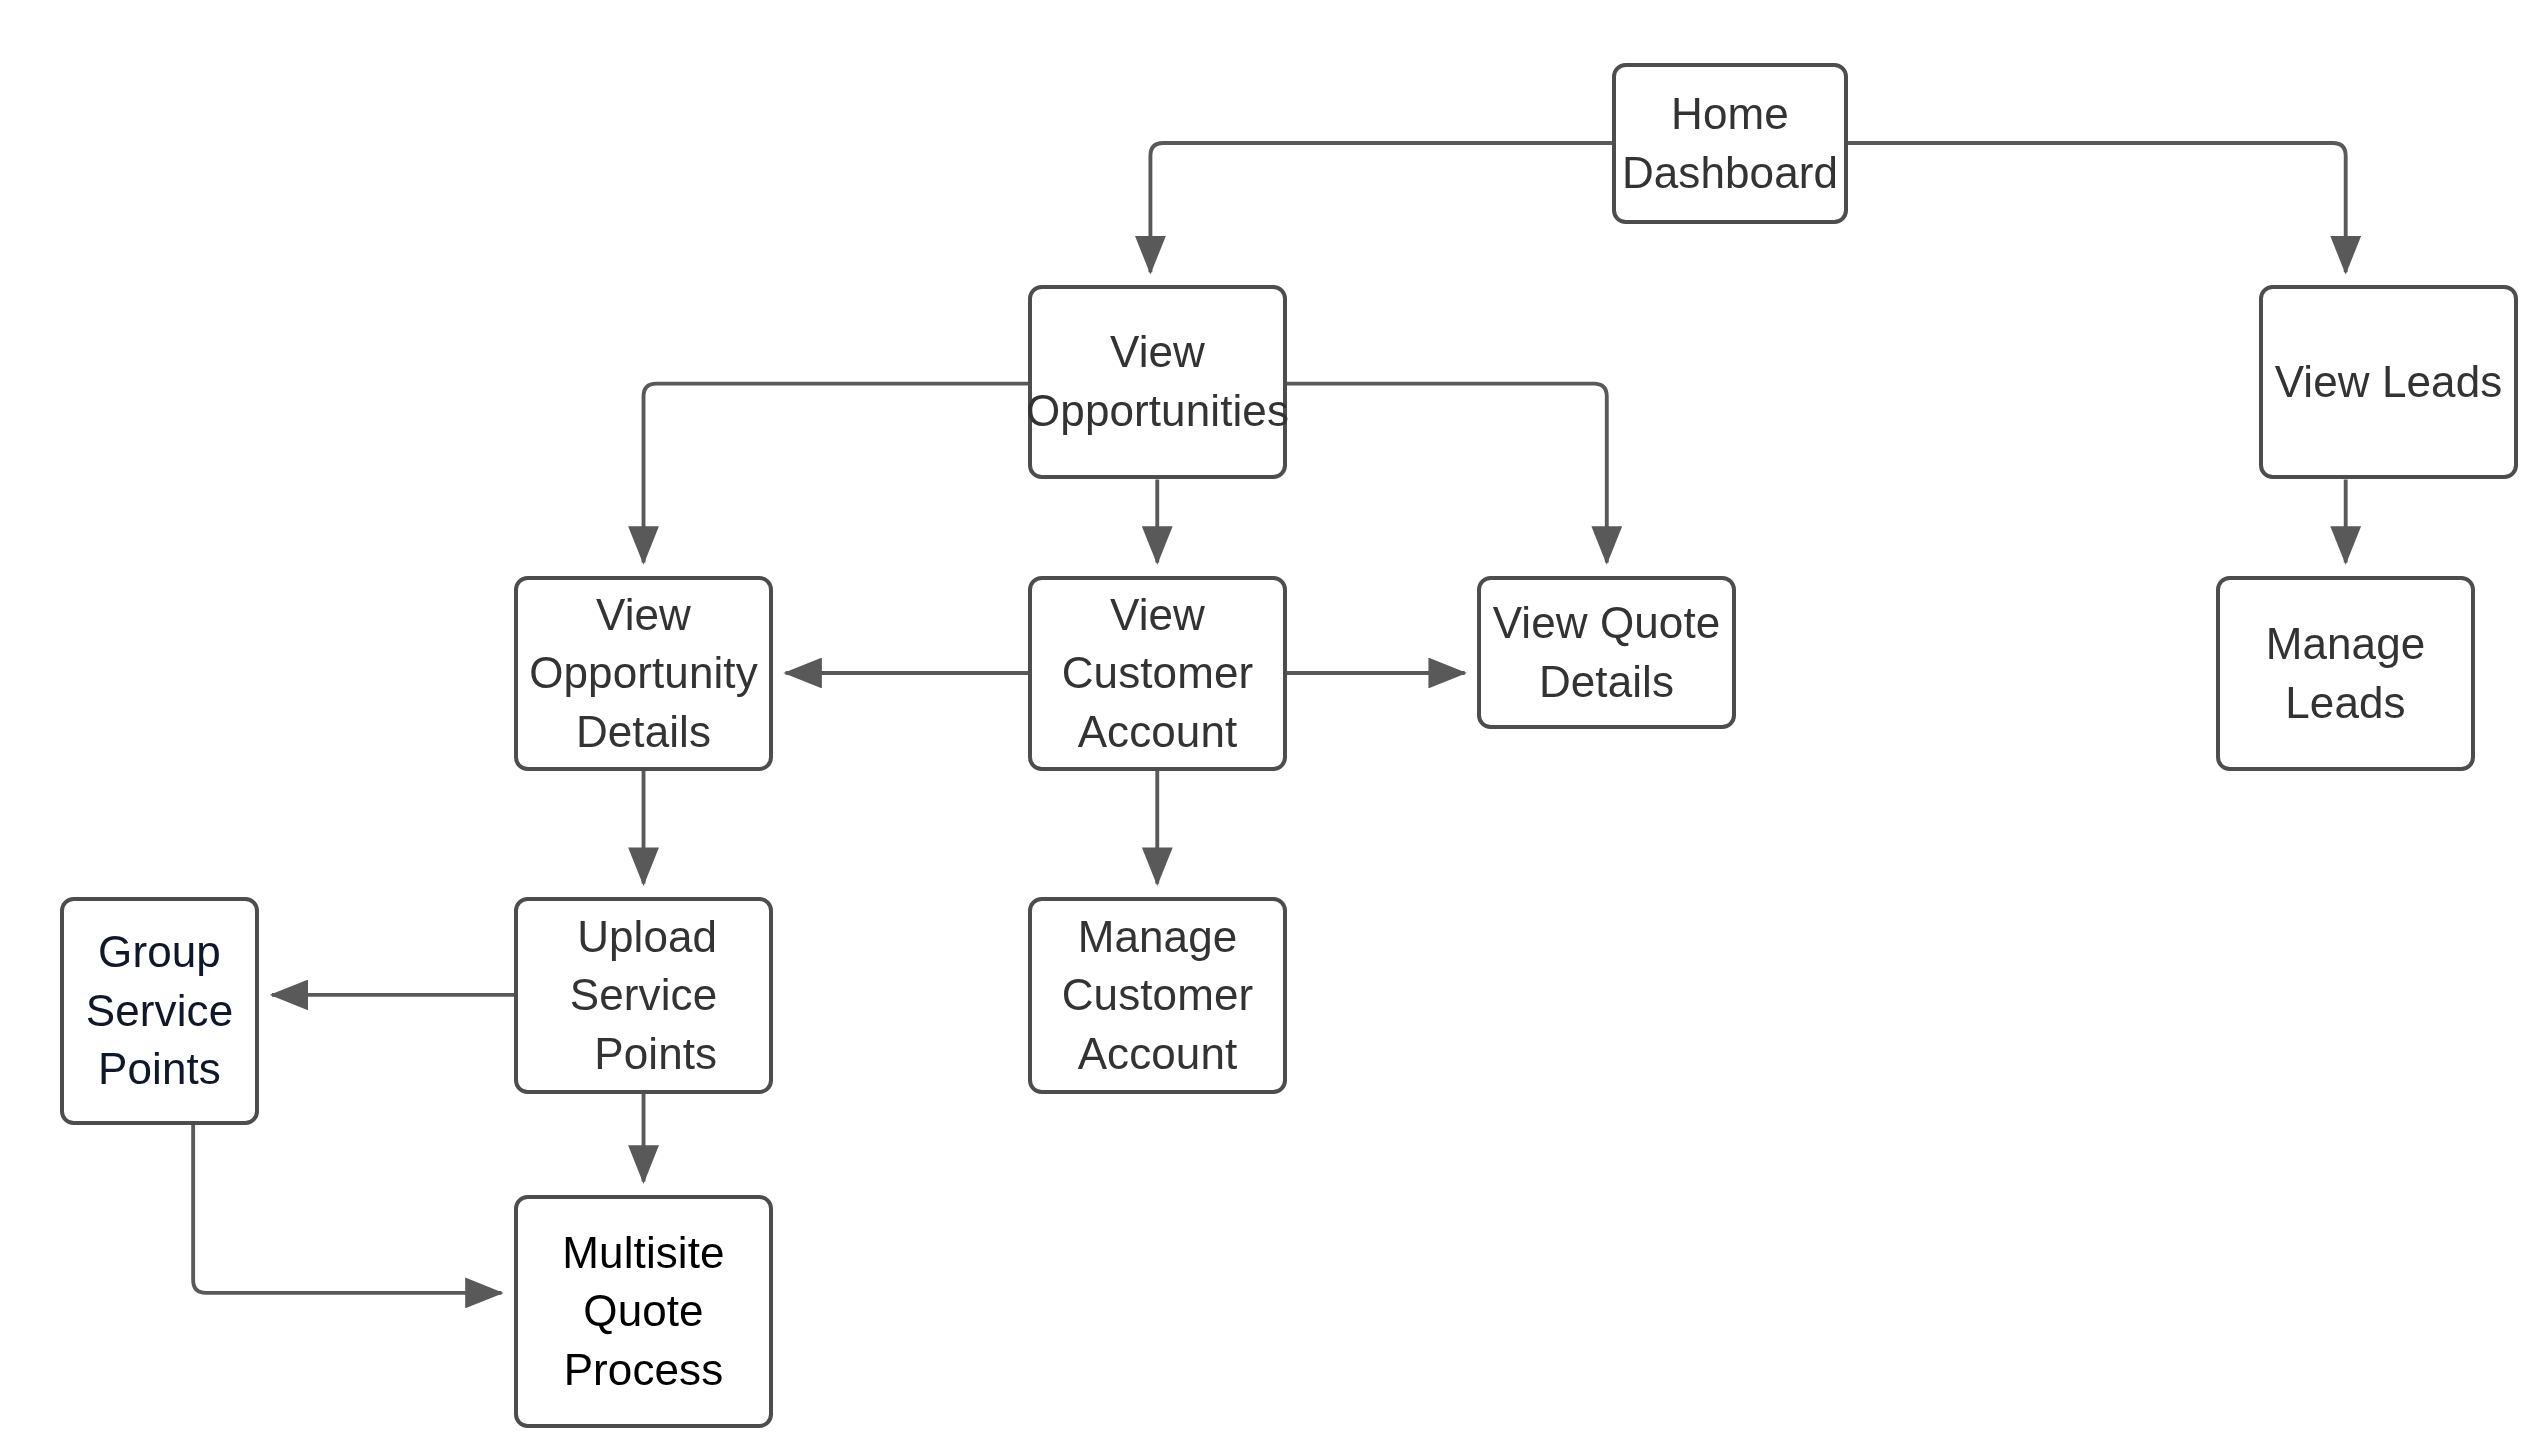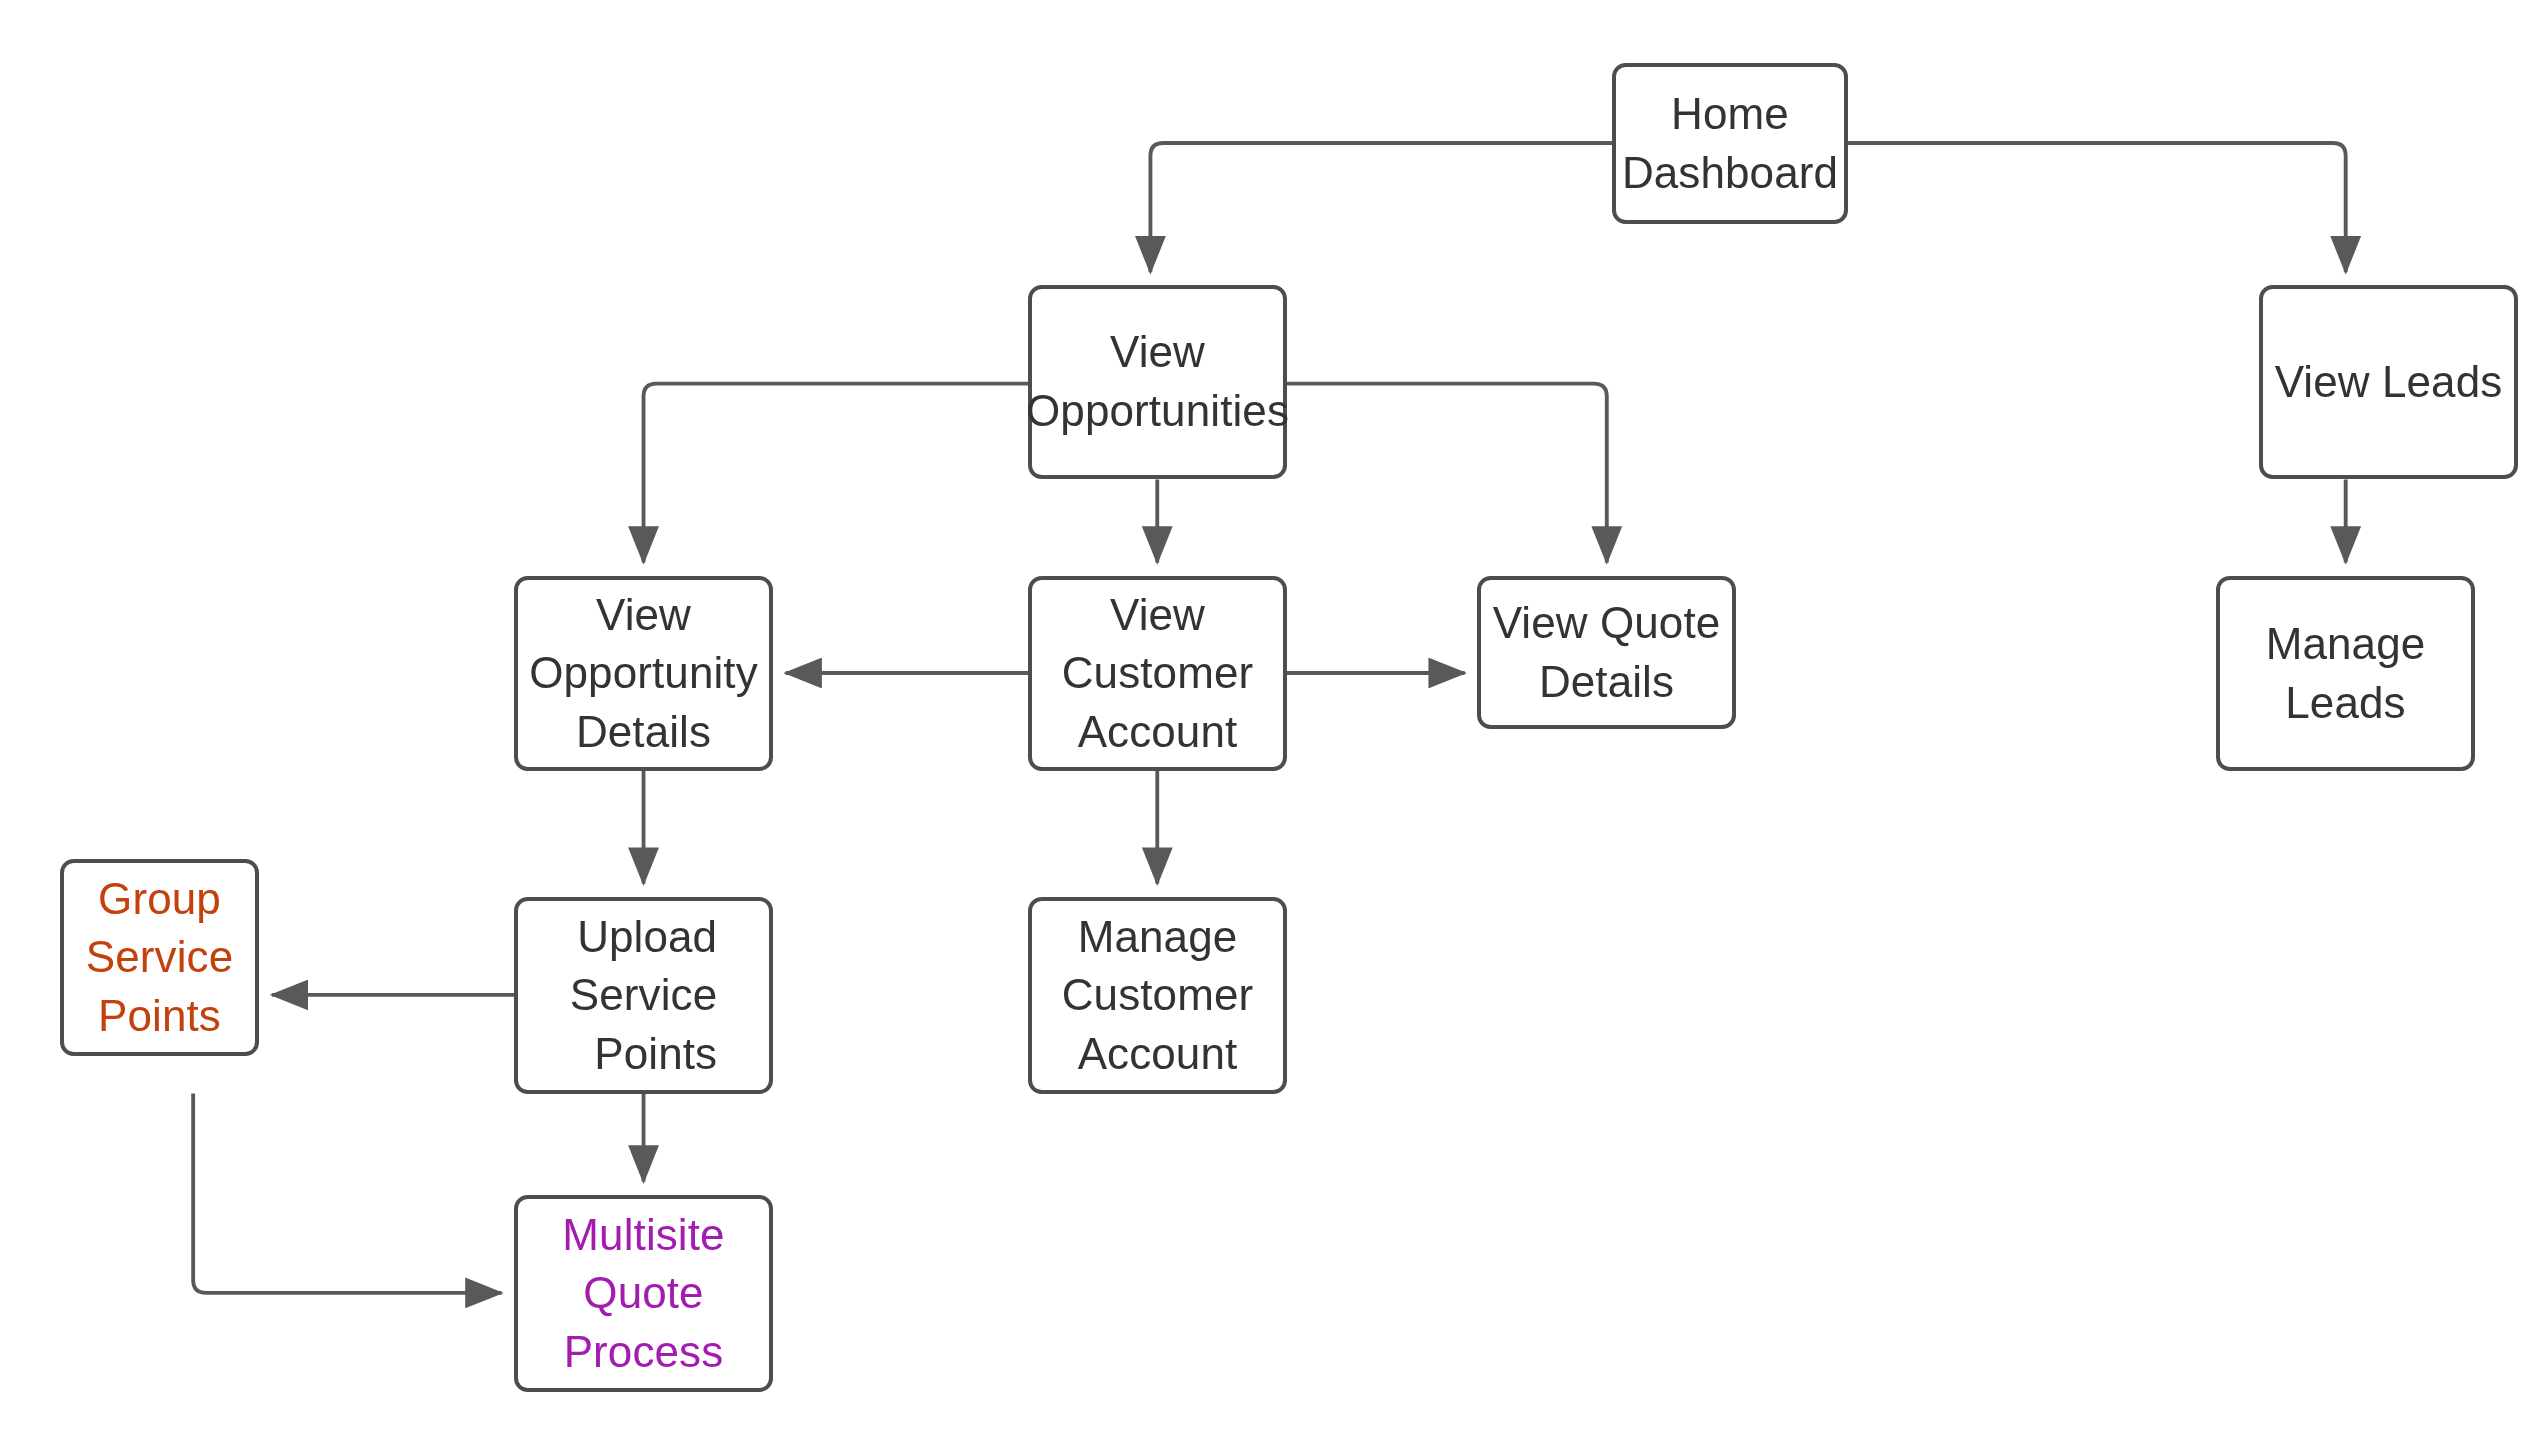--- a/index.html
+++ b/index.html
@@ -80,28 +80,28 @@
       <div class="node" style="left: 514px; top: 576px; width: 259px; height: 195px; background: rgb(255, 255, 255); border-color: rgb(77, 77, 77); color: rgb(51, 51, 51);"><span>View
 Opportunity
 Details</span></div>
       <div class="node" style="left: 1028px; top: 576px; width: 259px; height: 195px; background: rgb(255, 255, 255); border-color: rgb(77, 77, 77); color: rgb(51, 51, 51);"><span>View
 Customer
 Account</span></div>
       <div class="node" style="left: 1477px; top: 576px; width: 259px; height: 153px; background: rgb(255, 255, 255); border-color: rgb(77, 77, 77); color: rgb(51, 51, 51);"><span>View Quote
 Details</span></div>
       <div class="node" style="left: 2216px; top: 576px; width: 259px; height: 195px; background: rgb(255, 255, 255); border-color: rgb(77, 77, 77); color: rgb(51, 51, 51);"><span>Manage
 Leads</span></div>
-      <div class="node" style="left: 60px; top: 859px; width: 199px; height: 197px; background: rgb(255, 255, 255); border-color: rgb(77, 77, 77); color: #c2410c;"><span>Group
+      <div class="node" style="left: 60px; top: 897px; width: 199px; height: 228px; background: rgb(255, 255, 255); border-color: rgb(77, 77, 77); color: #0f172a;"><span>Group
 Service
 Points</span></div>
       <div class="node" style="left: 514px; top: 897px; width: 259px; height: 197px; background: rgb(255, 255, 255); border-color: rgb(77, 77, 77); color: rgb(51, 51, 51); text-align: right;"><span>Upload
 Service
 Points</span></div>
       <div class="node" style="left: 1028px; top: 897px; width: 259px; height: 197px; background: rgb(255, 255, 255); border-color: rgb(77, 77, 77); color: rgb(51, 51, 51);"><span>Manage
 Customer
 Account</span></div>
-      <div class="node" style="left: 514px; top: 1195px; width: 259px; height: 197px; background: rgb(255, 255, 255); border-color: rgb(77, 77, 77); color: #a21caf; text-align: center;"><span>Multisite
+      <div class="node" style="left: 514px; top: 1195px; width: 259px; height: 233px; background: rgb(255, 255, 255); border-color: rgb(77, 77, 77); color: #000000; text-align: center;"><span>Multisite
 Quote
 Process</span></div>
     </div>
 
 </div>
 
 
 </body></html>

